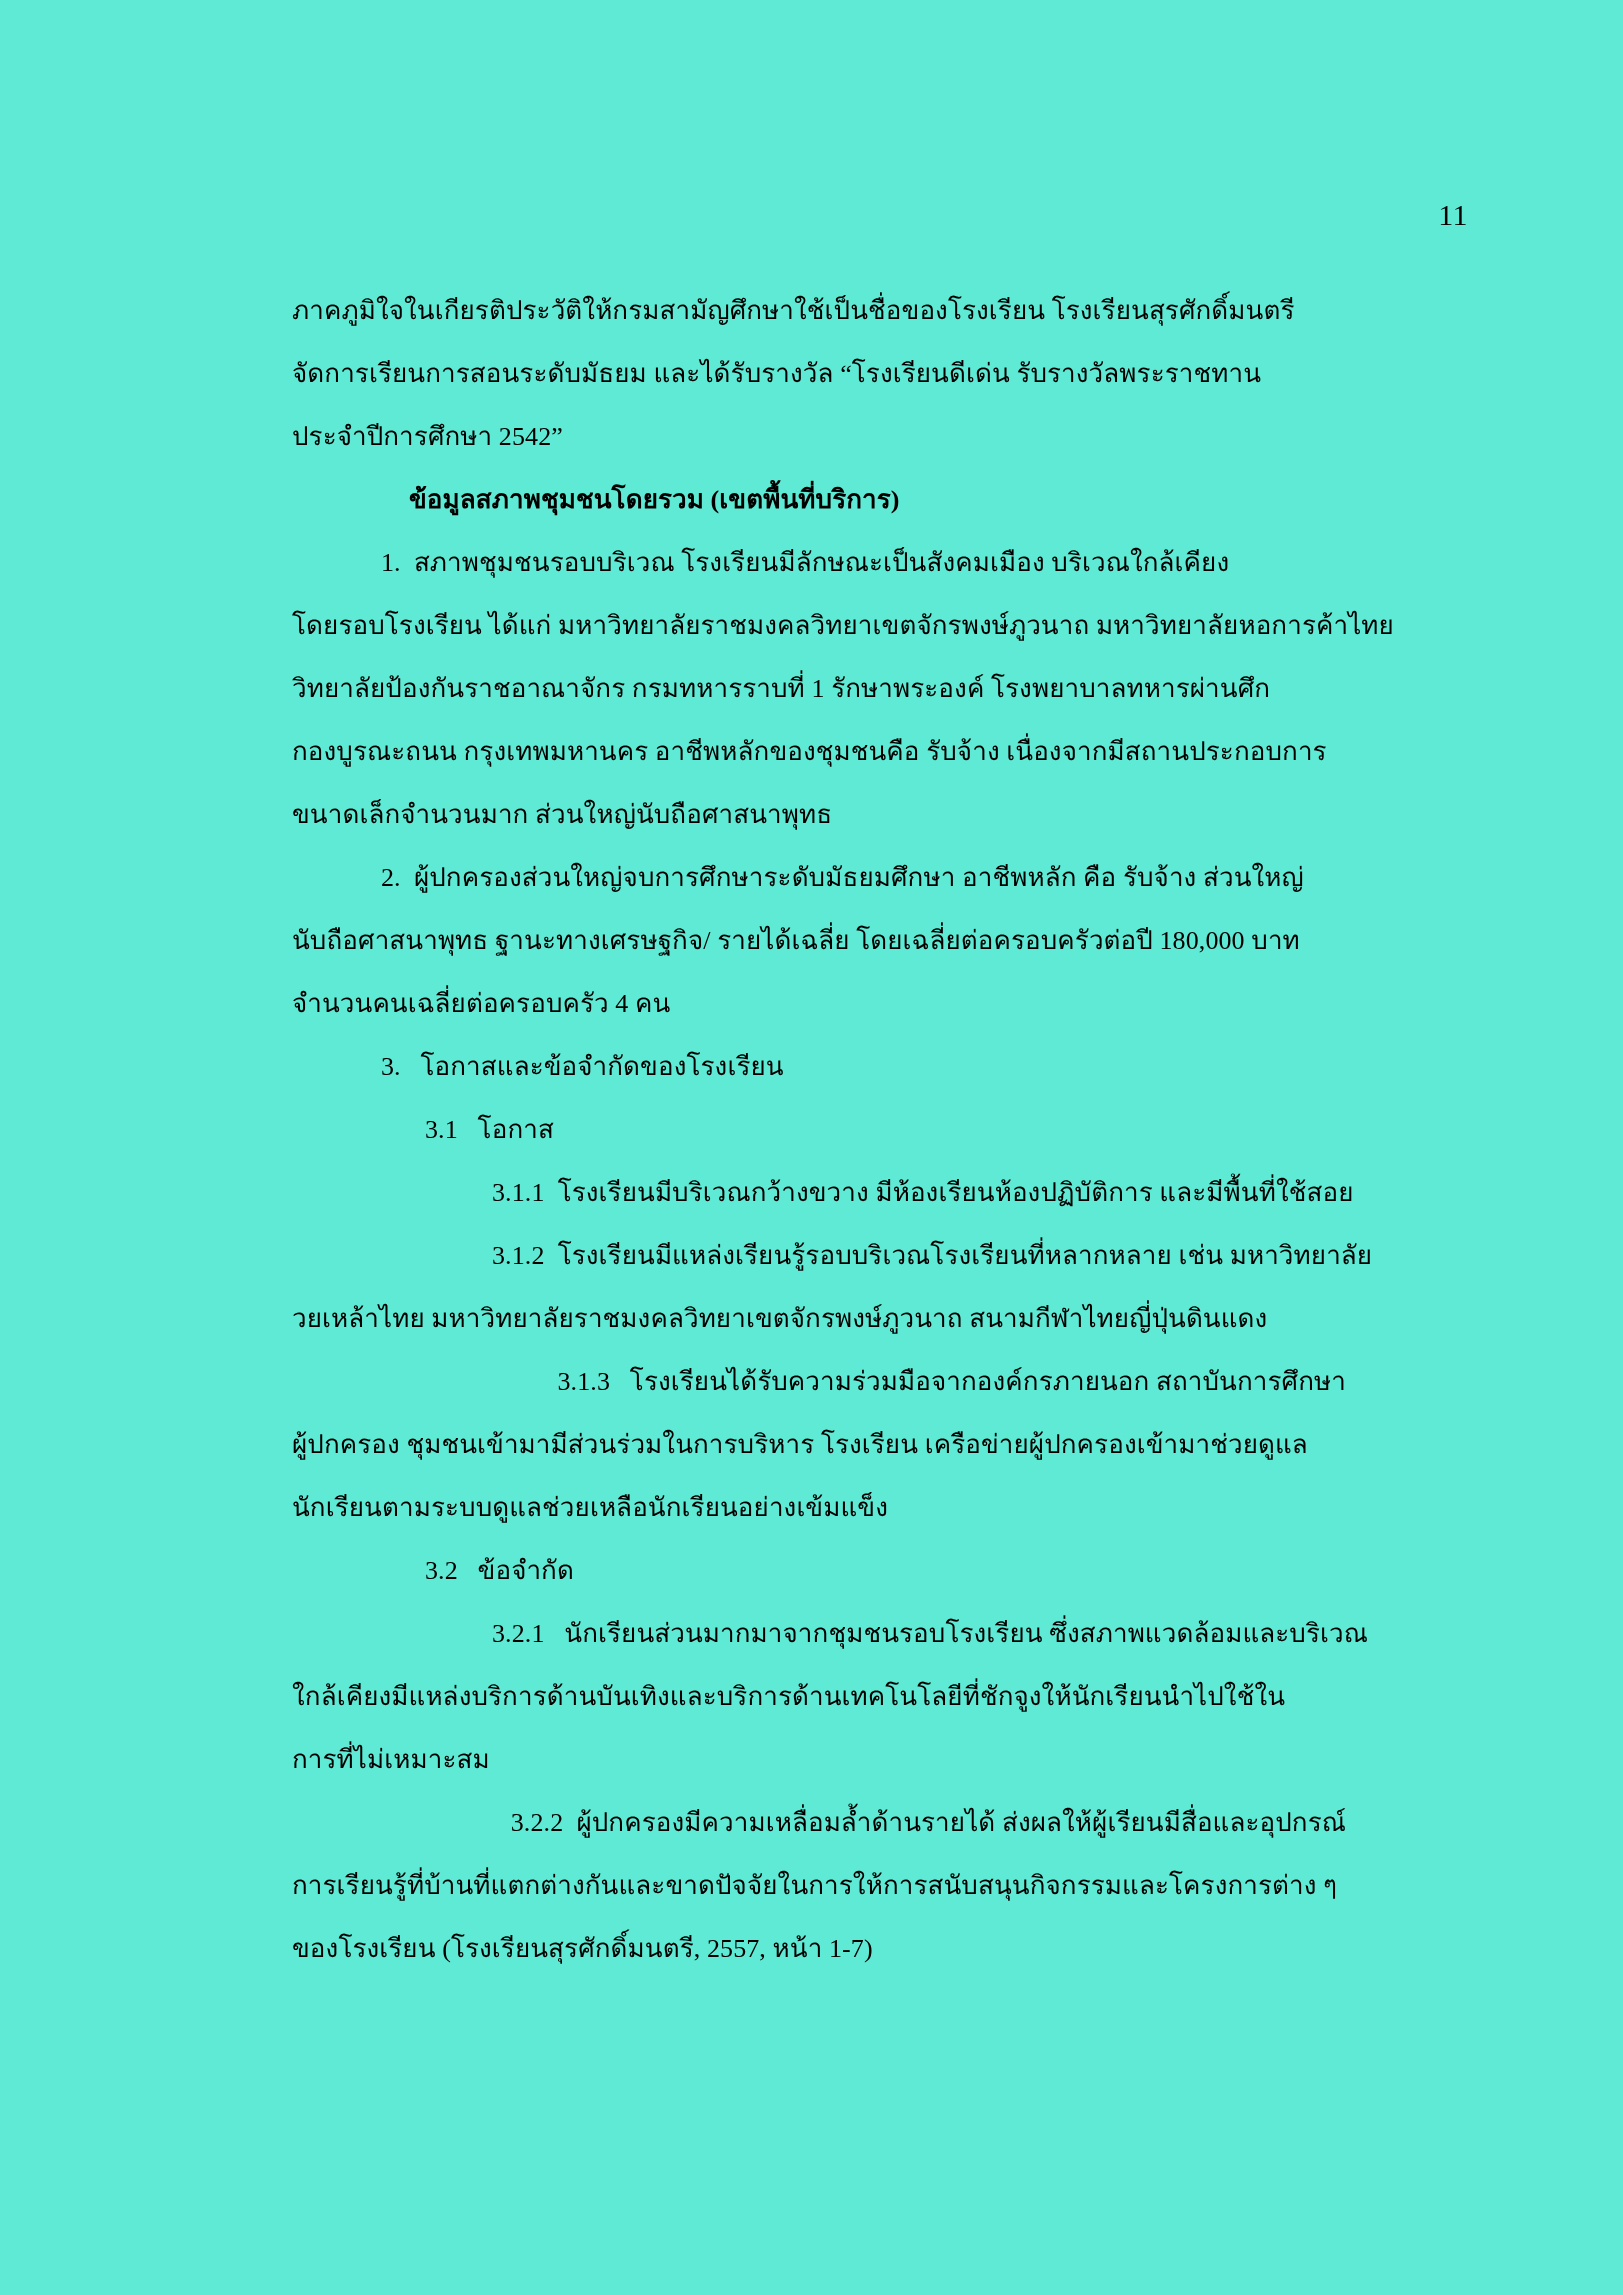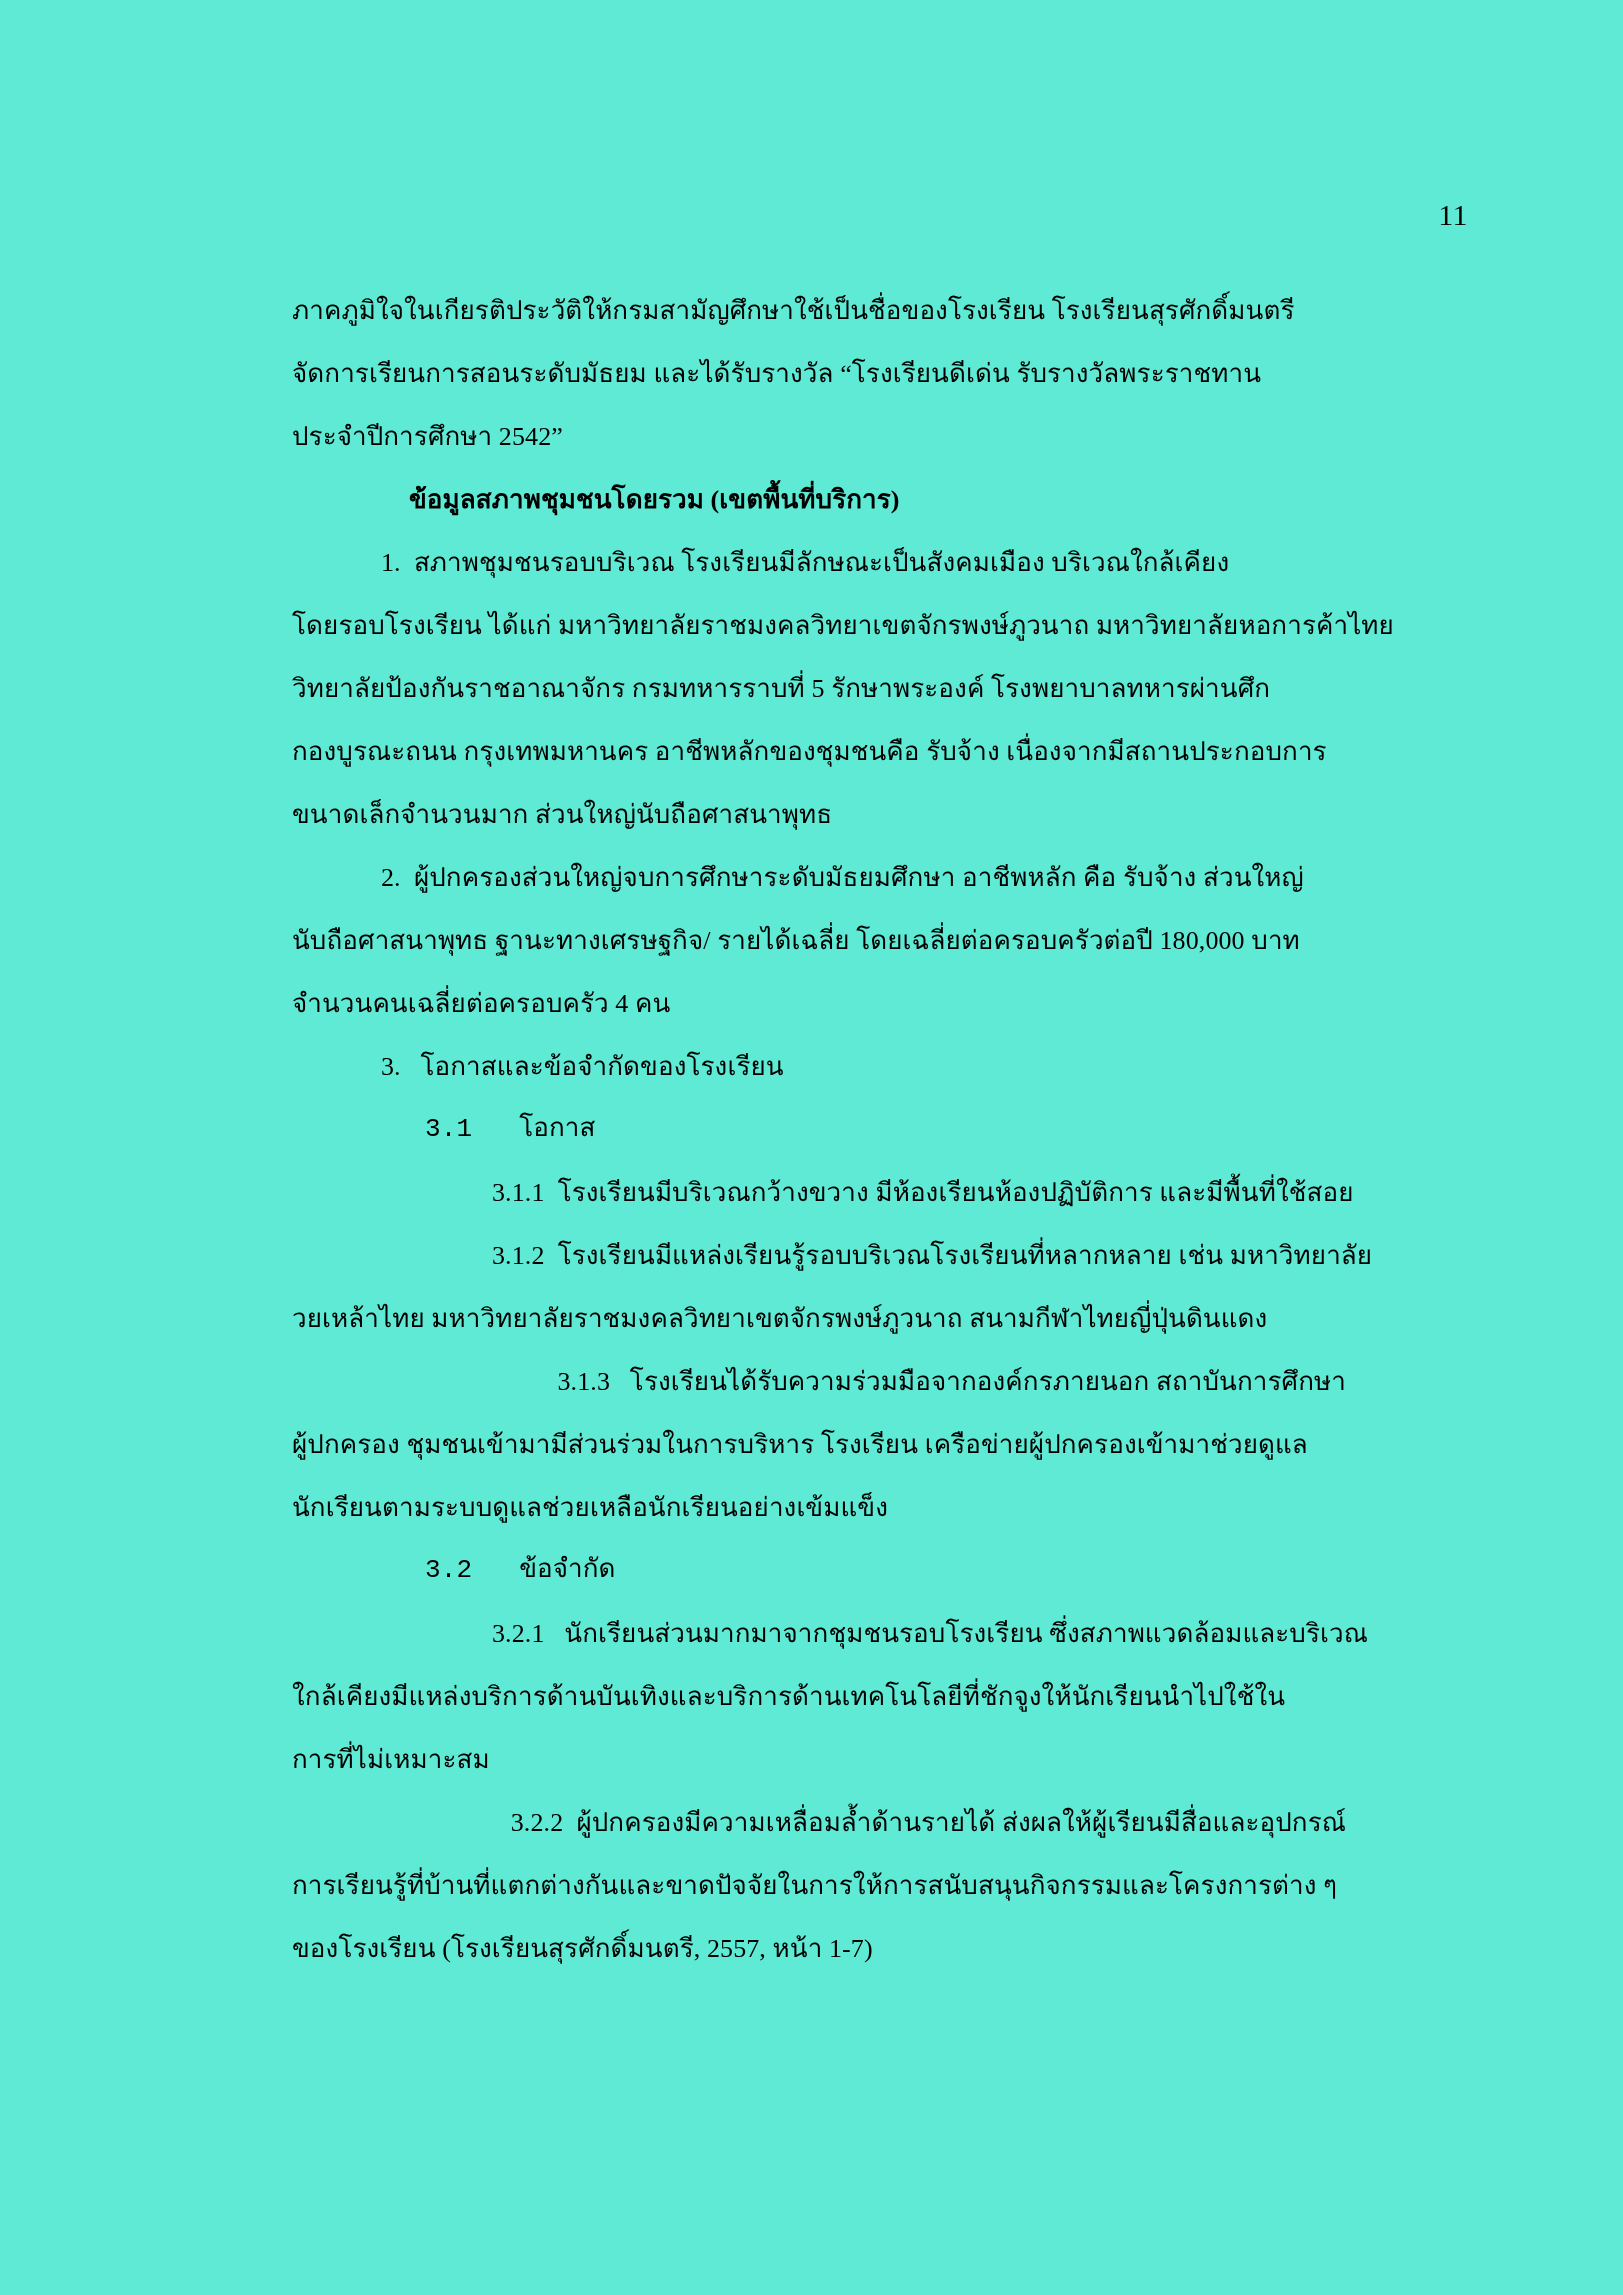--- a/index.html
+++ b/index.html
@@ -45,40 +45,40 @@
     font-weight: 400;
   }
 
   .line.bold {
     font-weight: bold;
   }
 
   
   .ind-0  { padding-left: 0px; }   
   .ind-2  { padding-left: 89px; }  
-  .ind-3  { padding-left: 133px; font-family: Liberation Mono, monospace; }  
+  .ind-3  { padding-left: 133px; }  
   .ind-4  { padding-left: 200px; text-align: right; }  
   .ind-heading { padding-left: 117px; }
 </style>
 </head>
 <body>
 
 <div class="page">
 
   <div class="page-number">11</div>
 
   <div class="body-col">
 
   <div class="line ind-0">ภาคภูมิใจในเกียรติประวัติให้กรมสามัญศึกษาใช้เป็นชื่อของโรงเรียน โรงเรียนสุรศักดิ์มนตรี</div>
       <div class="line ind-0">จัดการเรียนการสอนระดับมัธยม และได้รับรางวัล “โรงเรียนดีเด่น รับรางวัลพระราชทาน</div>
       <div class="line ind-0">ประจำปีการศึกษา 2542”</div>
       <div class="line ind-heading bold">ข้อมูลสภาพชุมชนโดยรวม (เขตพื้นที่บริการ)</div>
       <div class="line ind-2">1.  สภาพชุมชนรอบบริเวณ โรงเรียนมีลักษณะเป็นสังคมเมือง บริเวณใกล้เคียง</div>
       <div class="line ind-0">โดยรอบโรงเรียน ได้แก่ มหาวิทยาลัยราชมงคลวิทยาเขตจักรพงษ์ภูวนาถ มหาวิทยาลัยหอการค้าไทย</div>
-      <div class="line ind-0">วิทยาลัยป้องกันราชอาณาจักร กรมทหารราบที่ 5 รักษาพระองค์ โรงพยาบาลทหารผ่านศึก</div>
+      <div class="line ind-0">วิทยาลัยป้องกันราชอาณาจักร กรมทหารราบที่ 1 รักษาพระองค์ โรงพยาบาลทหารผ่านศึก</div>
       <div class="line ind-0">กองบูรณะถนน กรุงเทพมหานคร อาชีพหลักของชุมชนคือ รับจ้าง เนื่องจากมีสถานประกอบการ</div>
       <div class="line ind-0">ขนาดเล็กจำนวนมาก ส่วนใหญ่นับถือศาสนาพุทธ</div>
       <div class="line ind-2">2.  ผู้ปกครองส่วนใหญ่จบการศึกษาระดับมัธยมศึกษา อาชีพหลัก คือ รับจ้าง ส่วนใหญ่</div>
       <div class="line ind-0">นับถือศาสนาพุทธ ฐานะทางเศรษฐกิจ/ รายได้เฉลี่ย โดยเฉลี่ยต่อครอบครัวต่อปี 180,000 บาท</div>
       <div class="line ind-0">จำนวนคนเฉลี่ยต่อครอบครัว 4 คน</div>
       <div class="line ind-2">3.   โอกาสและข้อจำกัดของโรงเรียน</div>
       <div class="line ind-3">3.1   โอกาส</div>
       <div class="line ind-4">3.1.1  โรงเรียนมีบริเวณกว้างขวาง มีห้องเรียนห้องปฏิบัติการ และมีพื้นที่ใช้สอย</div>
       <div class="line ind-4">3.1.2  โรงเรียนมีแหล่งเรียนรู้รอบบริเวณโรงเรียนที่หลากหลาย เช่น มหาวิทยาลัย</div>
       <div class="line ind-0">วยเหล้าไทย มหาวิทยาลัยราชมงคลวิทยาเขตจักรพงษ์ภูวนาถ สนามกีฬาไทยญี่ปุ่นดินแดง</div>

